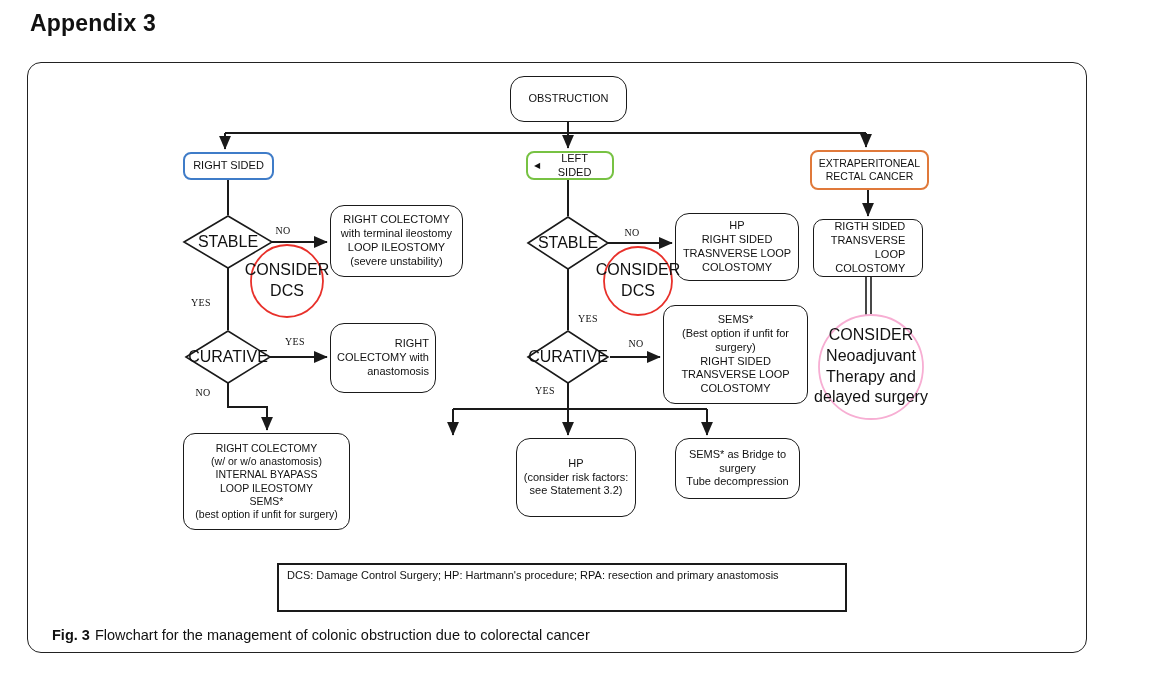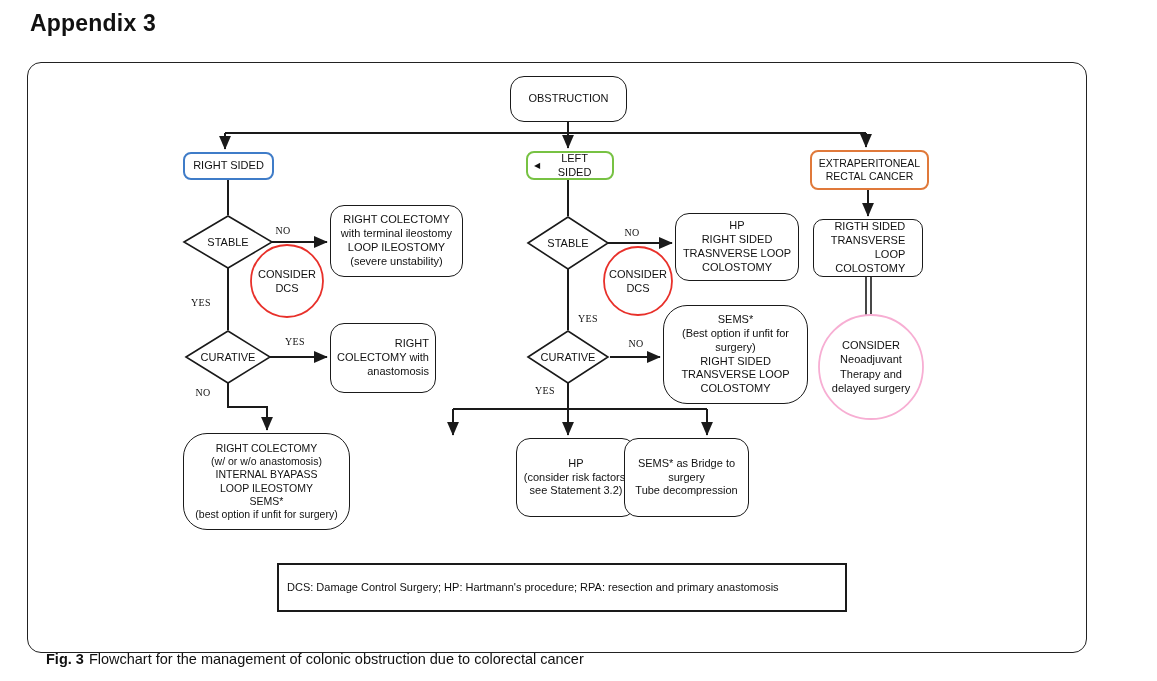--- a/index.html
+++ b/index.html
@@ -8,33 +8,33 @@
   .page-title { position:absolute; left:30px; top:10px; font-size:23px; font-weight:bold; letter-spacing:.2px; }
   .frame { position:absolute; left:27px; top:62px; width:1060px; height:591px; box-sizing:border-box;
            border:1.6px solid #222; border-radius:14px; background:#fff; }
   svg.layer { position:absolute; left:0; top:0; width:1157px; height:681px; }
   .node { position:absolute; display:flex; align-items:center; justify-content:center; gap:3px;
           text-align:center; white-space:pre-line; font-size:11px; line-height:1.27; color:#111;
           box-sizing:border-box; padding:6px; }
   .box { border:1.6px solid #1a1a1a; border-radius:14px; background:#fff; }
   .r8  { border-radius:8px; }
   .r10 { border-radius:10px; }
-  .r16 { border-radius:24px; }
+  .r16 { border-radius:12px; }
   .blue   { border-color:var(--blue,#3f7cc8);  border-width:2px; }
   .green  { border-color:var(--green,#77c243); border-width:2px; }
   .orange { border-color:var(--orange,#e0793a); border-width:2px; }
   .f105 { font-size:10.5px; }
   .dlabel, .clabel { position:absolute; transform:translate(-50%,-50%); text-align:center;
-          white-space:pre-line; font-size:11px; line-height:1.3; }
+          white-space:pre-line; font-size:16px; line-height:1.3; }
   .elabel { position:absolute; transform:translate(-50%,-50%); font-size:10px; letter-spacing:.3px;font-family:Liberation Serif, serif; }
   .arrowhead { font-size:8px; line-height:1; }
   .legend { position:absolute; left:277px; top:563px; width:570px; height:49px; box-sizing:border-box;
             border:2px solid #1a1a1a; background:#fff; display:flex; flex-direction:column;
-            justify-content:space-between; padding:16px 8px 6px; font-size:11px; }
-  .caption { position:absolute; left:46px; top:627px; font-size:14.5px;margin-top:24px; }
+            justify-content:space-between; padding:4px 8px 6px; font-size:11px; }
+  .caption { position:absolute; left:52px; top:627px; font-size:14.5px; }
   .caption .cap-label { font-weight:bold; margin-right:5px; }
 </style>
 </head>
 <body>
 
 <div class="screen">
 
   <div class="page-title">Appendix 3</div>
 
   <div class="frame"></div>
@@ -111,21 +111,21 @@
 COLOSTOMY</div>
   <div class="node box r16" style="left:663px;top:305px;width:145px;height:99px;">SEMS*
 (Best option if unfit for
 surgery)
 RIGHT SIDED
 TRANSVERSE LOOP
 COLOSTOMY</div>
   <div class="node box" style="left:516px;top:438px;width:120px;height:79px;">HP
 (consider risk factors:
 see Statement 3.2)</div>
-  <div class="node box" style="left:624px;top:438px;width:125px;height:79px;">SEMS* as Bridge to
+  <div class="node box" style="left:675px;top:438px;width:125px;height:61px;">SEMS* as Bridge to
 surgery
 Tube decompression</div>
 
   <div class="node box r10" style="left:813px;top:219px;width:110px;height:58px;text-align:right;">RIGTH SIDED
 TRANSVERSE
 LOOP
 COLOSTOMY</div>
 
   <div class="dlabel" style="left:228px;top:242px;">STABLE</div>
   <div class="dlabel" style="left:228px;top:357px;">CURATIVE</div>

